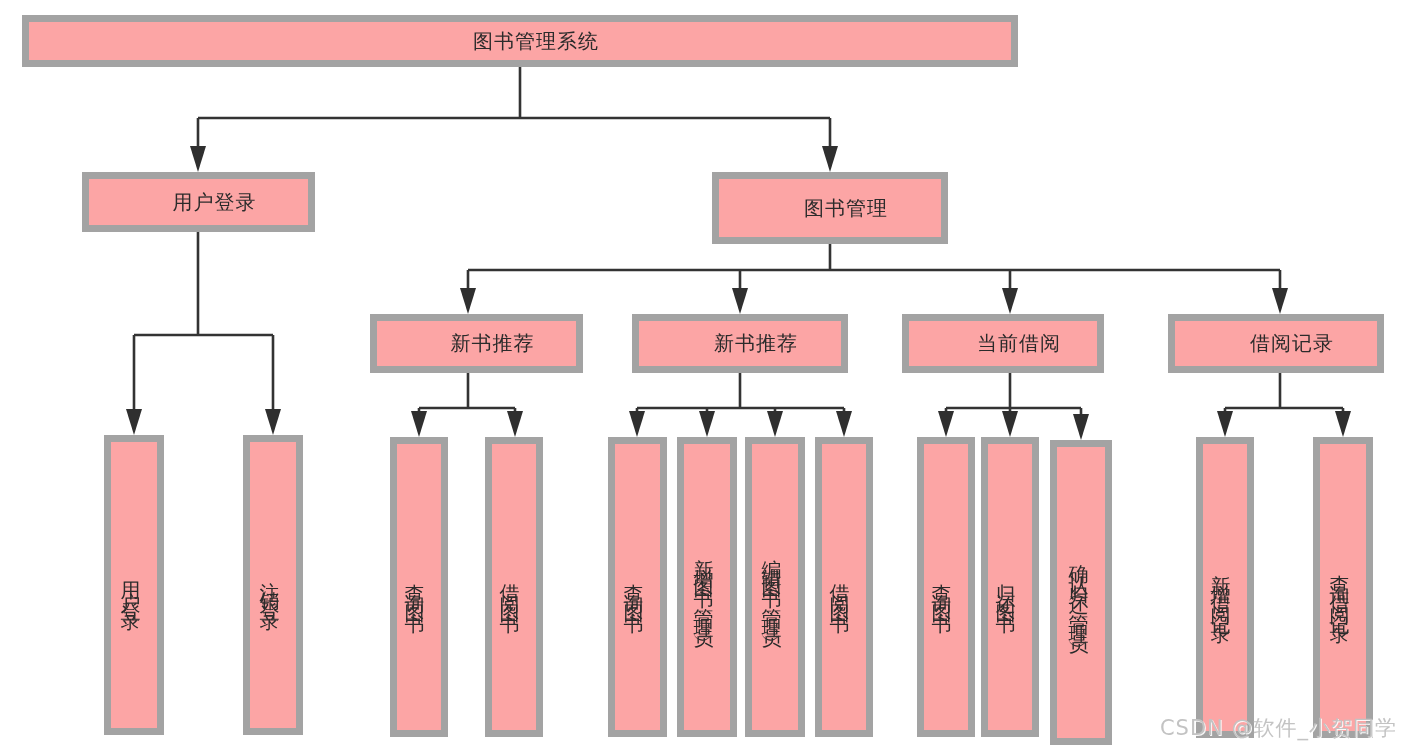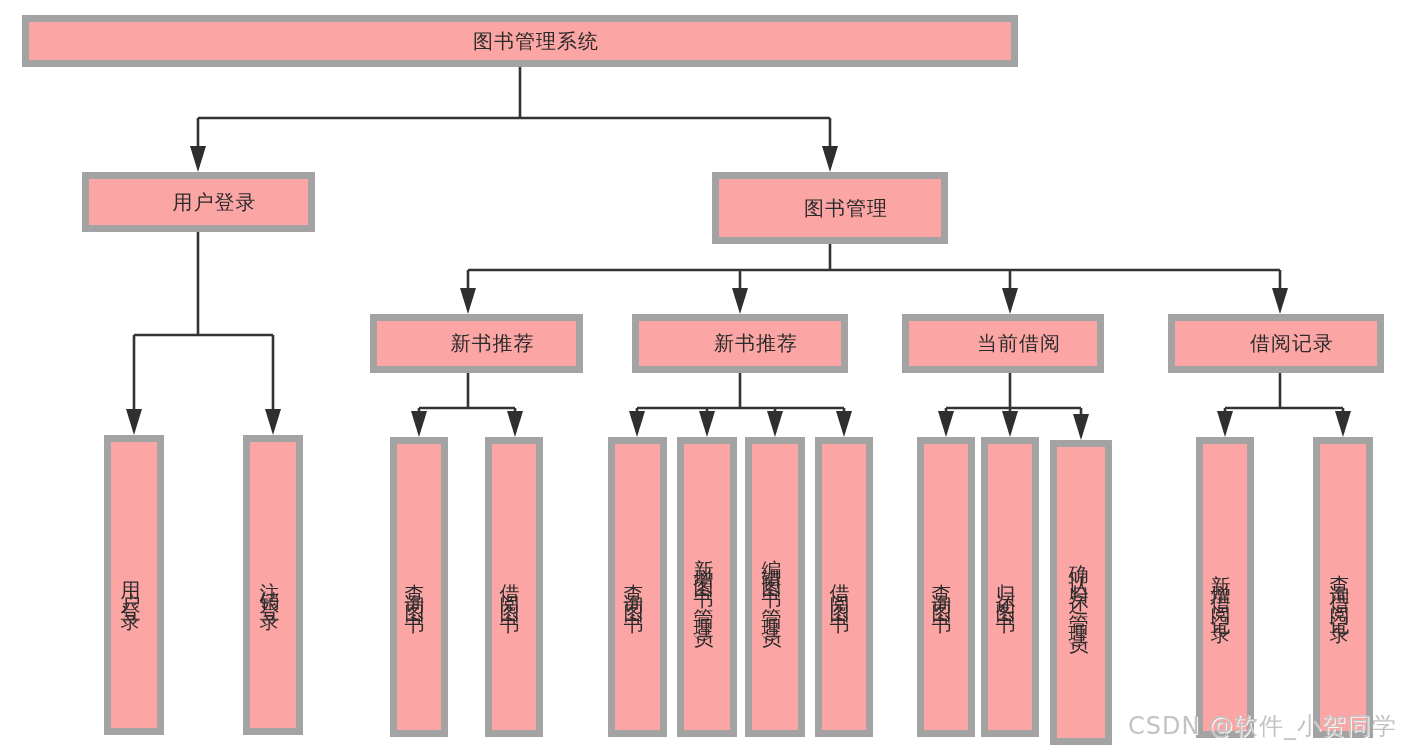--- a/index.html
+++ b/index.html
@@ -43,21 +43,21 @@
     text-align: center;
     font-size: 20px;
     letter-spacing: 10px;
     line-height: 52px;
     padding-top: 2px;
   }
   .watermark {
     position: absolute;
     right: 8px;
     bottom: 5px;
-    font-size: 24px;
+    font-size: 21px;
     color: #c3c3c3;
     letter-spacing: 1px;
     text-shadow: 1px 1px 0 rgba(255,255,255,0.9);
     white-space: nowrap;
     pointer-events: none;
   }
 </style>
 </head>
 <body>
 

